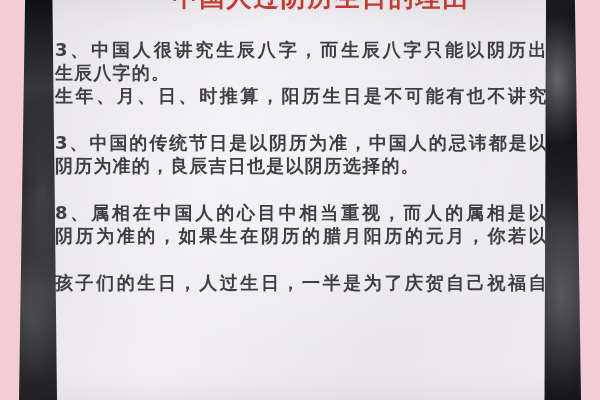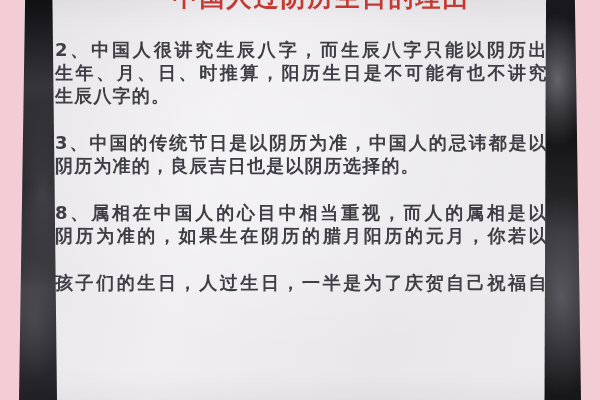--- a/index.html
+++ b/index.html
@@ -87,23 +87,23 @@
   <div class="paper"></div>
   <div class="band left"></div>
   <div class="band right"></div>
 
   <div class="title-row">
     <span class="title-text">中国人过阴历生日的理由</span>
   </div>
 
   <div class="content">
       <div class="para">
-        <div class="line fill">2、中国人很讲究生辰八字，而生辰八字只能以阴历出</div>
+        <div class="line fill">3、中国人很讲究生辰八字，而生辰八字只能以阴历出</div>
+        <div class="line">生辰八字的。</div>
         <div class="line fill">生年、月、日、时推算，阳历生日是不可能有也不讲究</div>
-        <div class="line">生辰八字的。</div>
       </div>
       <div class="para">
         <div class="line fill">3、中国的传统节日是以阴历为准，中国人的忌讳都是以</div>
         <div class="line">阴历为准的，良辰吉日也是以阴历选择的。</div>
       </div>
       <div class="para">
         <div class="line fill">8、属相在中国人的心目中相当重视，而人的属相是以</div>
         <div class="line fill">阴历为准的，如果生在阴历的腊月阳历的元月，你若以</div>
       </div>
       <div class="para">

